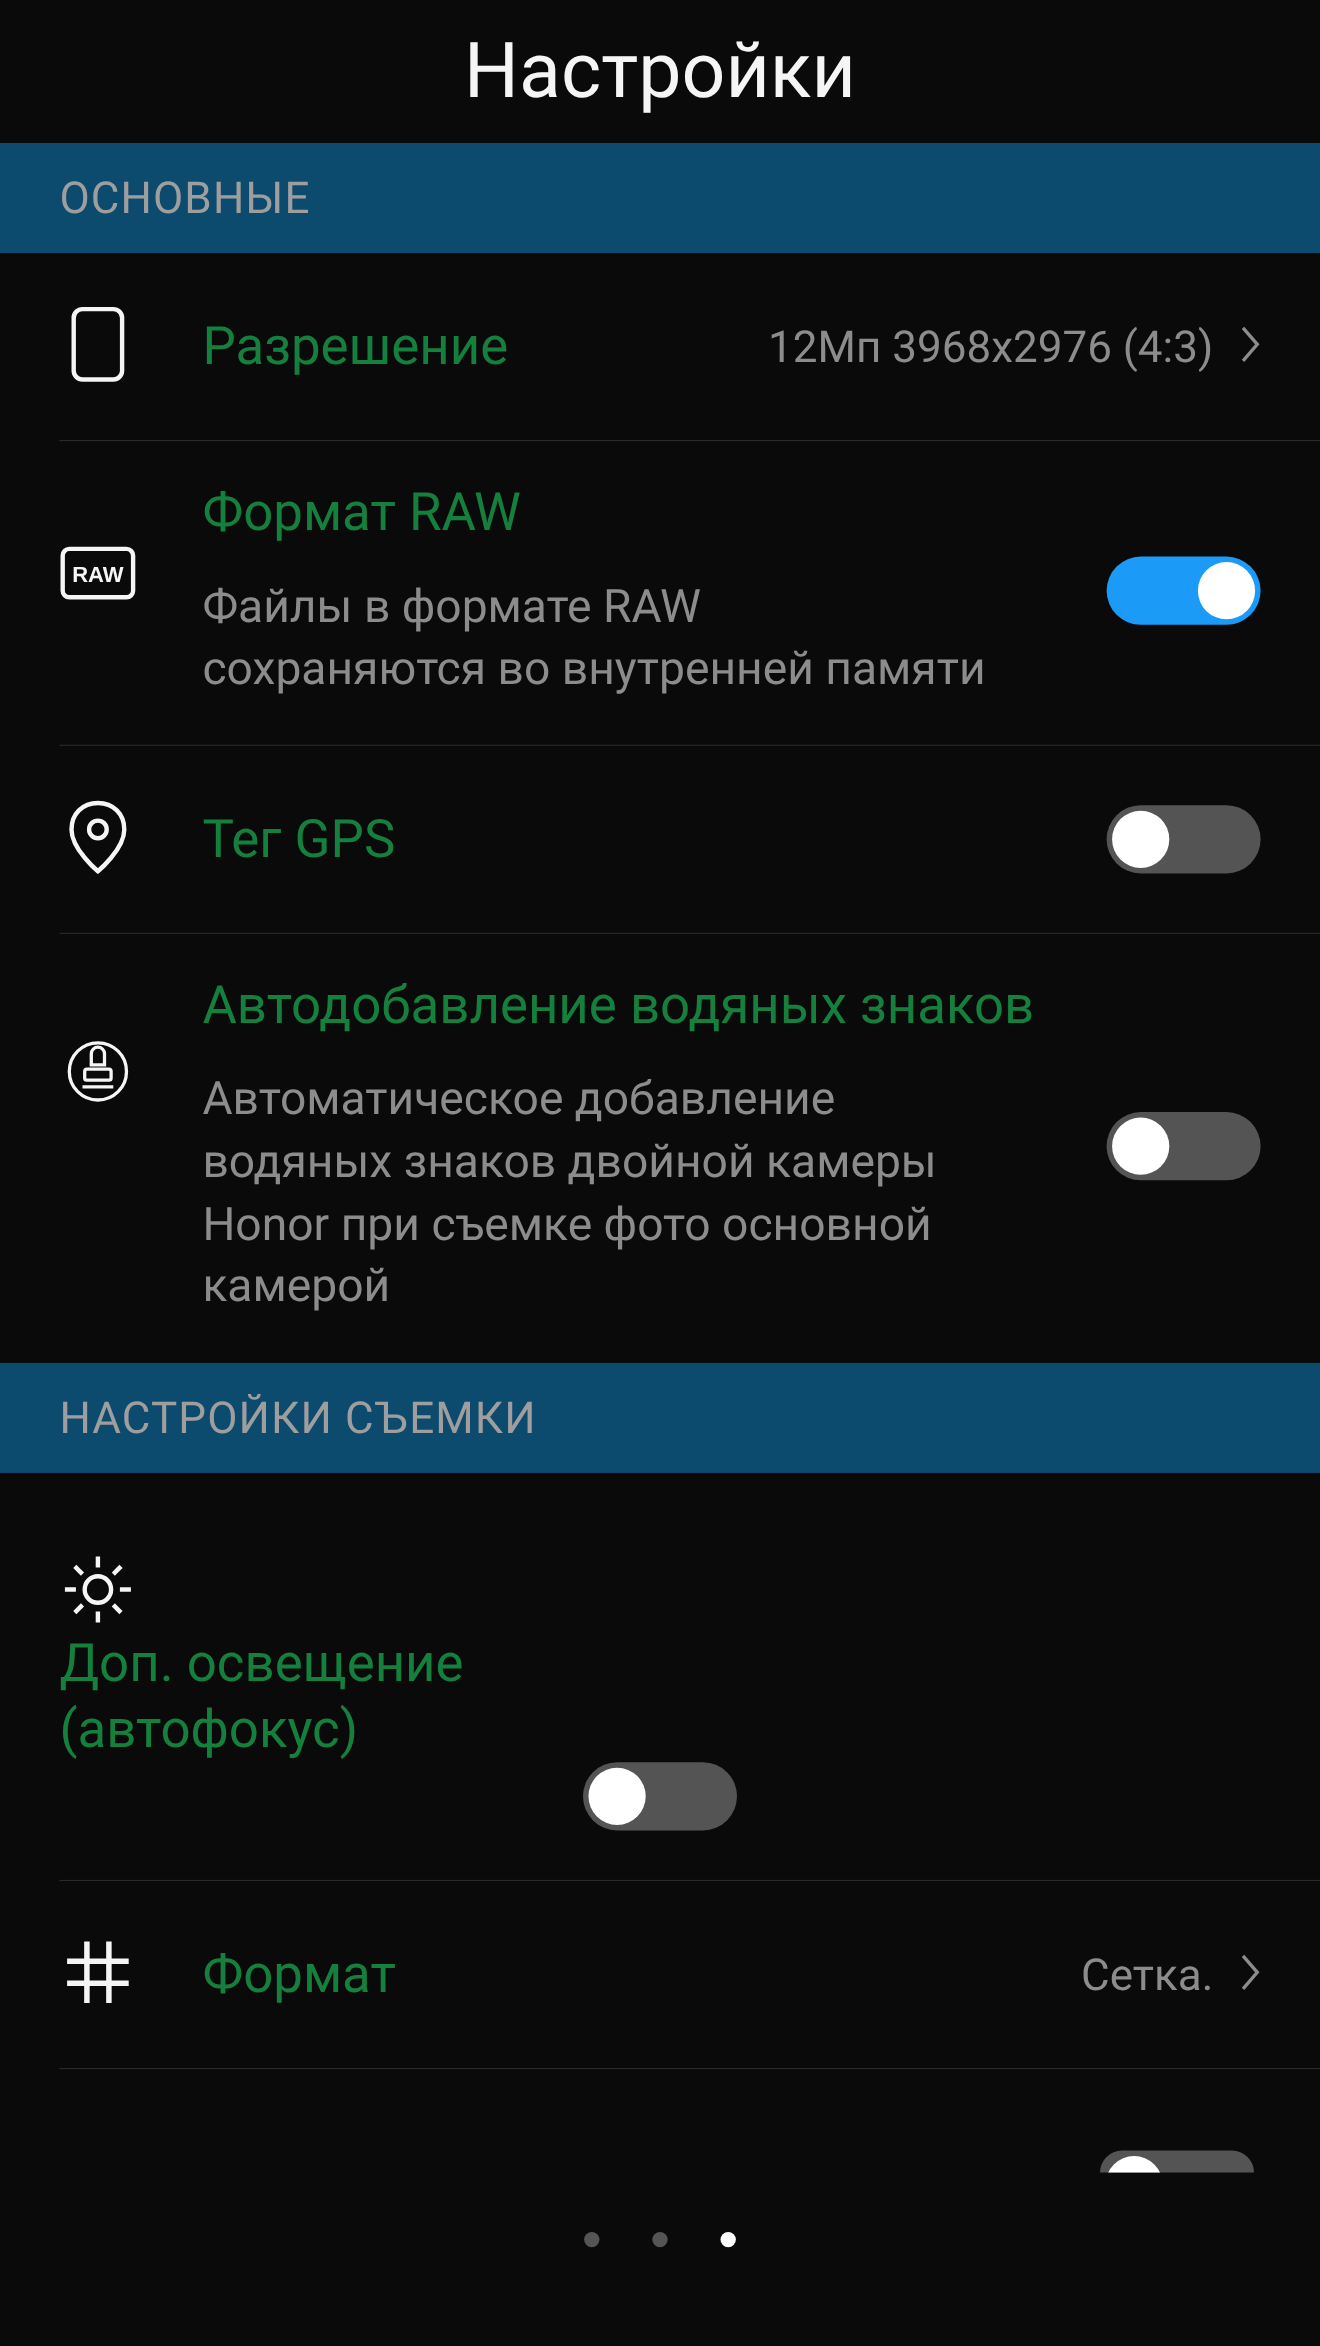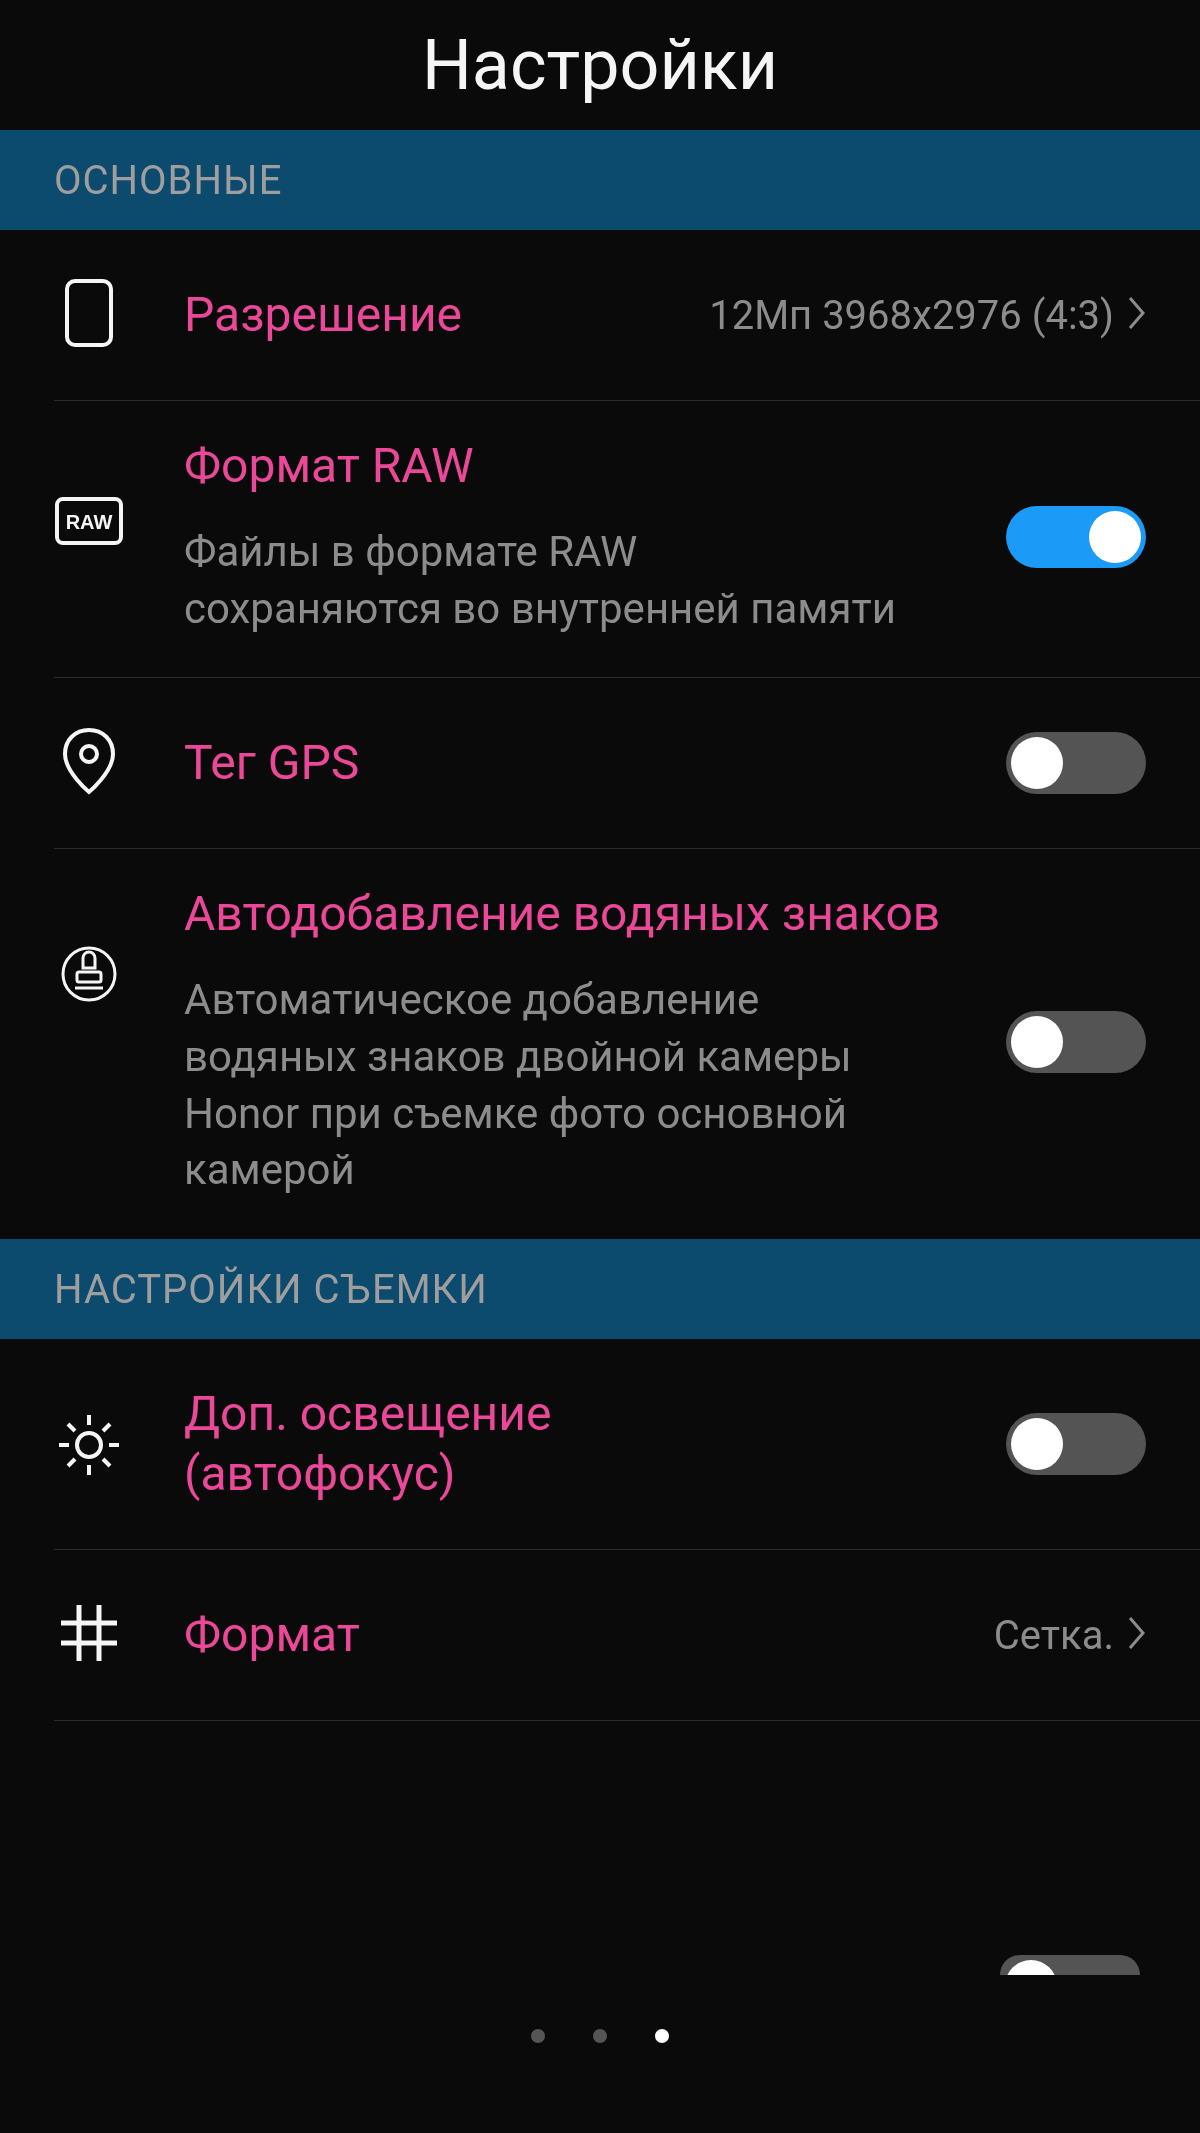--- a/index.html
+++ b/index.html
@@ -68,36 +68,36 @@
     margin-top: 60px;
   }
 
   .content-col {
     flex: 1;
     min-width: 0;
     padding-right: 20px;
   }
   .row-title {
     font-size: 48px;
-    color: #ec4899;
+    color: #15803d;
     font-weight: 400;
     line-height: 1.25;
   }
   .row-desc {
     font-size: 42px;
     color: #8c8c8c;
     line-height: 1.35;
     margin-top: 28px;
     max-width: 720px;
   }
 
   .value-col {
     display: flex;
     align-items: center;
-    gap: 14px;
+    gap: 25px;
     flex-shrink: 0;
   }
   .row-value {
     font-size: 40px;
     color: #8c8c8c;
   }
   .chevron {
     width: 18px;
     height: 34px;
     flex-shrink: 0;
@@ -253,21 +253,21 @@
     </div>
     <div class="switch off">
         <div class="knob"></div>
       </div>
   </div>
 
   <div class="section-header">
     <span>НАСТРОЙКИ СЪЕМКИ</span>
   </div>
 
-  <div class="row multiline" style="padding-top:45px; padding-bottom:45px;">
+  <div class="row multiline" style="padding-top:45px; padding-bottom:45px;flex-direction:column;">
     <div class="icon-col" style="margin-top:28px;">
       <span>
         <svg width="66" height="66" viewBox="0 0 66 66" fill="none" stroke="#f5f5f5" stroke-width="4">
           <circle cx="33" cy="33" r="12"></circle>
           <line x1="33" y1="3" x2="33" y2="13"></line>
           <line x1="33" y1="53" x2="33" y2="63"></line>
           <line x1="3" y1="33" x2="13" y2="33"></line>
           <line x1="53" y1="33" x2="63" y2="33"></line>
           <line x1="12" y1="12" x2="19" y2="19"></line>
           <line x1="47" y1="47" x2="54" y2="54"></line>

